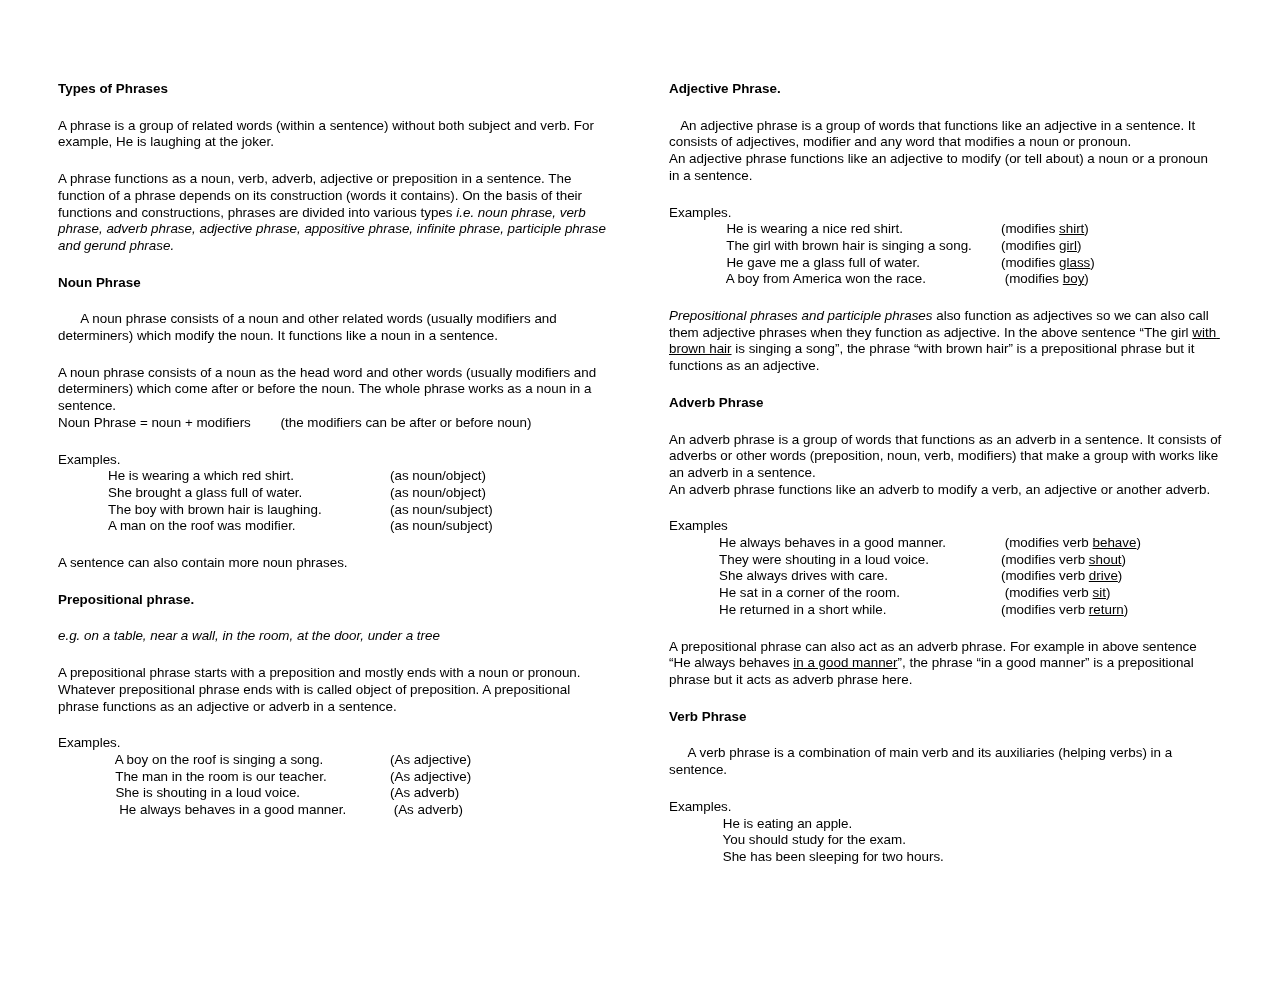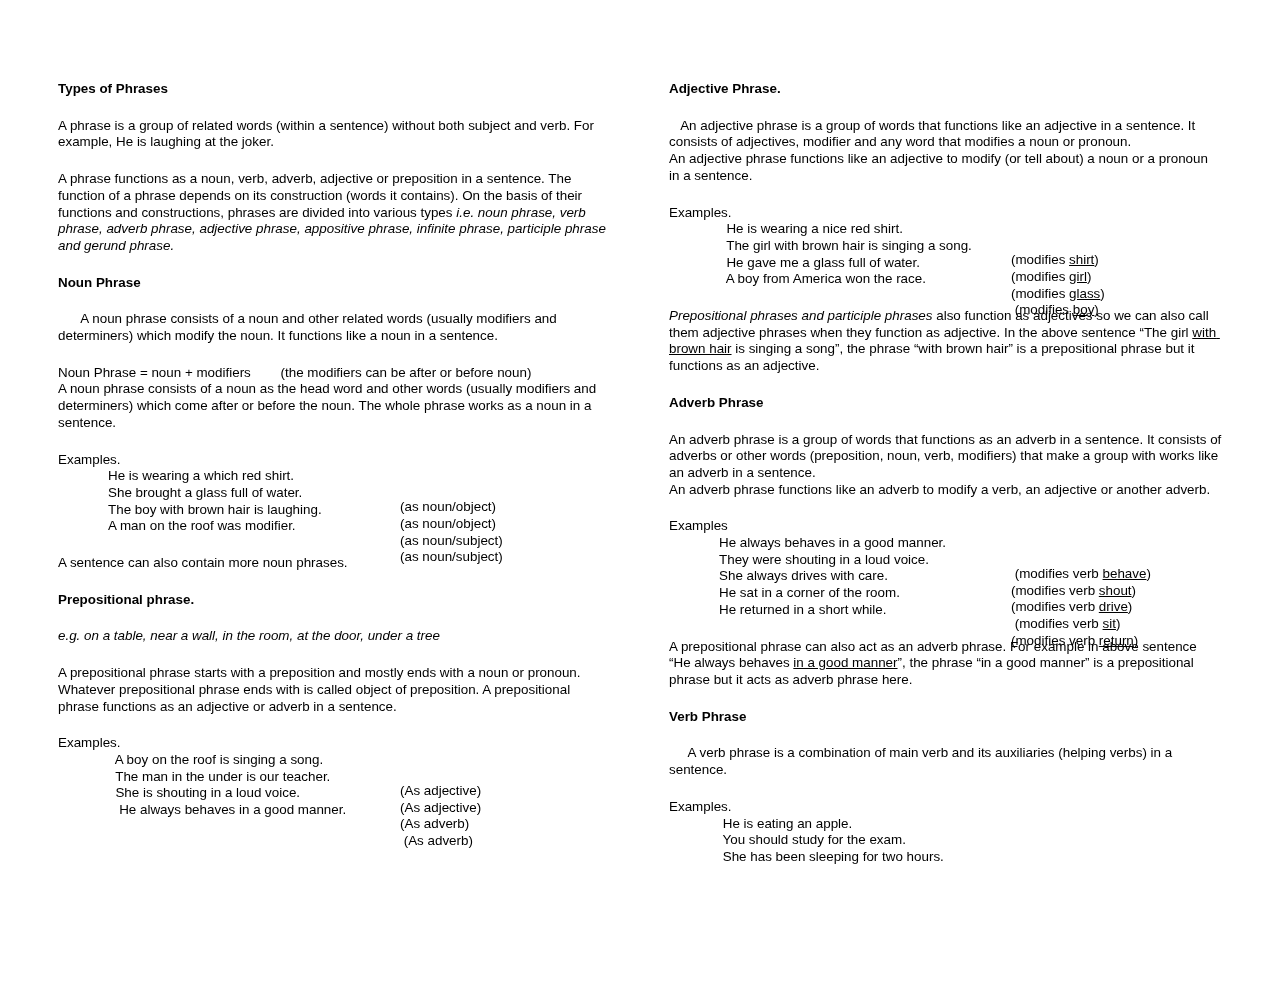--- a/index.html
+++ b/index.html
@@ -28,64 +28,63 @@
   .block { white-space: pre-wrap; }
   .block.h { font-weight: bold; }
   .block.gap { height: 20px; }
   .block.ex {
     position: relative;
     padding-left: 50px;
     white-space: pre;
   }
   .block.ex .ann {
     position: absolute;
-    left: 342px;
+    left: 332px;
     top: 0;
     white-space: pre;
-    margin-top: 31px;
   }
   .rb { font-weight: normal; }
   .ri { font-style: italic; text-align: center; }
   .ru { text-decoration: underline; }
 </style>
 </head>
 <body>
 
 <div class="page">
   <div class="col col-left">
       <div class="block h"><span>Types of Phrases</span></div>
       <div class="block gap"></div>
       <div class="block p"><span>A phrase is a group of related words (within a sentence) without both subject and verb. For example, He is laughing </span><span class="rb">at the joker.</span></div>
       <div class="block gap"></div>
       <div class="block p"><span>A phrase functions as a noun, verb, adverb, adjective or preposition in a sentence. The function of a phrase depends on its construction (words it contains). On the basis of their functions and constructions, phrases are divided into various types </span><span class="rb ri">i.e. noun phrase, verb phrase, adverb phrase, adjective phrase, appositive phrase, infinite phrase, participle phrase and gerund phrase.</span></div>
       <div class="block gap"></div>
       <div class="block h"><span>Noun Phrase</span></div>
       <div class="block gap"></div>
       <div class="block p"><span>      A noun phrase consists of a noun and other related words (usually modifiers and determiners) which modify the noun. It functions like a noun in a sentence.</span></div>
       <div class="block gap"></div>
+      <div class="block p"><span>A noun phrase consists of a noun as the head word and other words (usually modifiers and determiners) which come after or before the noun. The whole phrase works as a noun in a sentence.</span></div>
       <div class="block p"><span>Noun Phrase = noun + modifiers        (the modifiers can be after or before noun)</span></div>
-      <div class="block p"><span>A noun phrase consists of a noun as the head word and other words (usually modifiers and determiners) which come after or before the noun. The whole phrase works as a noun in a sentence.</span></div>
       <div class="block gap"></div>
       <div class="block p"><span>Examples.</span></div>
       <div class="block ex"><span>He is wearing </span><span class="rb">a which red shirt.</span><span class="ann"><span>(as noun/object)</span></span></div>
       <div class="block ex"><span>She brought a </span><span class="rb">glass full of water.</span><span class="ann"><span>(as noun/object)</span></span></div>
       <div class="block ex"><span class="rb">The boy with brown hair</span><span> is laughing.</span><span class="ann"><span>(as noun/subject)</span></span></div>
       <div class="block ex"><span class="rb">A man on the roof</span><span> was modifier.</span><span class="ann"><span>(as noun/subject)</span></span></div>
       <div class="block gap"></div>
       <div class="block p"><span>A sentence can also contain more noun phrases.</span></div>
       <div class="block gap"></div>
       <div class="block h"><span>Prepositional phrase.</span></div>
       <div class="block gap"></div>
       <div class="block p"><span class="ri">e.g. on a table, near a wall, in the room, at the door, under a tree</span></div>
       <div class="block gap"></div>
       <div class="block p"><span>A prepositional phrase starts with a preposition and mostly ends with a noun or pronoun. Whatever prepositional phrase ends with is called object of preposition. A prepositional phrase functions as an adjective or adverb in a sentence.</span></div>
       <div class="block gap"></div>
       <div class="block p"><span>Examples.</span></div>
       <div class="block ex"><span>  A boy </span><span class="rb">on the roof</span><span> is singing a song.</span><span class="ann"><span>(As adjective)</span></span></div>
-      <div class="block ex"><span>  The man </span><span class="rb">in the under</span><span> is our teacher.</span><span class="ann"><span>(As adjective)</span></span></div>
+      <div class="block ex"><span>  The man </span><span class="rb">in the room</span><span> is our teacher.</span><span class="ann"><span>(As adjective)</span></span></div>
       <div class="block ex"><span>  She is shouting </span><span class="rb">in a loud voice.</span><span class="ann"><span>(As adverb)</span></span></div>
       <div class="block ex"><span>   He always behaves </span><span class="rb">in a good manner.</span><span class="ann"><span> (As adverb)</span></span></div>
     </div>
   <div class="col col-right">
       <div class="block h"><span>Adjective Phrase.</span></div>
       <div class="block gap"></div>
       <div class="block p"><span>   An adjective phrase is a group of words that functions like an adjective in a sentence. It consists of adjectives, modifier and any word that modifies a noun or pronoun.</span></div>
       <div class="block p"><span>An adjective phrase functions like an adjective to modify (or tell about) a noun or a pronoun in a sentence.</span></div>
       <div class="block gap"></div>
       <div class="block p"><span>Examples.</span></div>

